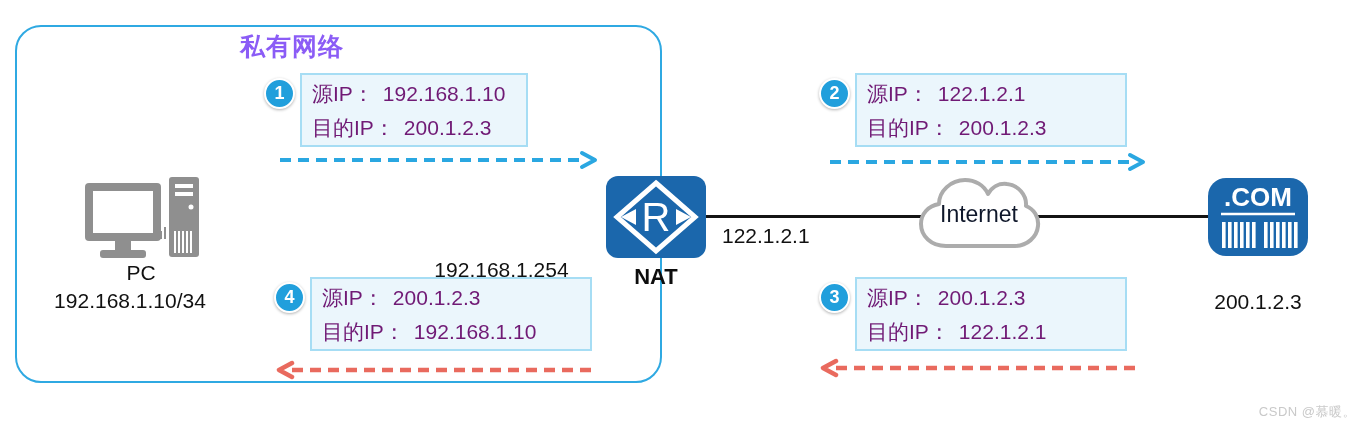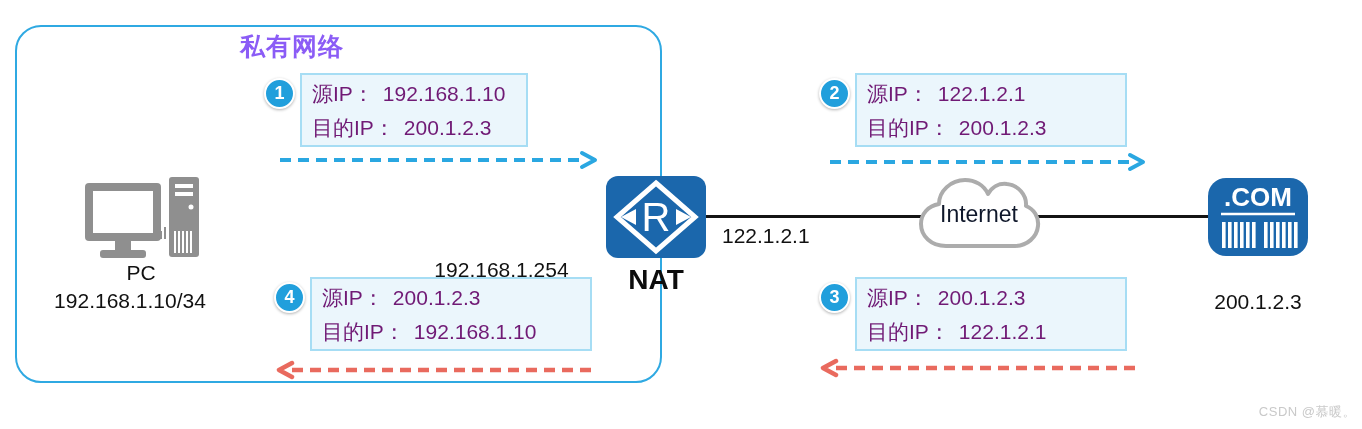--- a/index.html
+++ b/index.html
@@ -85,21 +85,21 @@
     width: 100px; height: 82px;
     background: #1B67AC;
     border-radius: 12px;
     z-index: 5;
   }
   .nat-label {
     position: absolute;
     left: 606px; top: 264px;
     width: 100px;
     text-align: center;
-    font-size: 28px;
+    font-size: 22px;
     font-weight: bold;
     color: #0d0d0d;
     z-index: 6;
   }
   
   .link-line {
     position: absolute;
     left: 704px; top: 215px;
     width: 506px; height: 3px;
     background: #141414;

